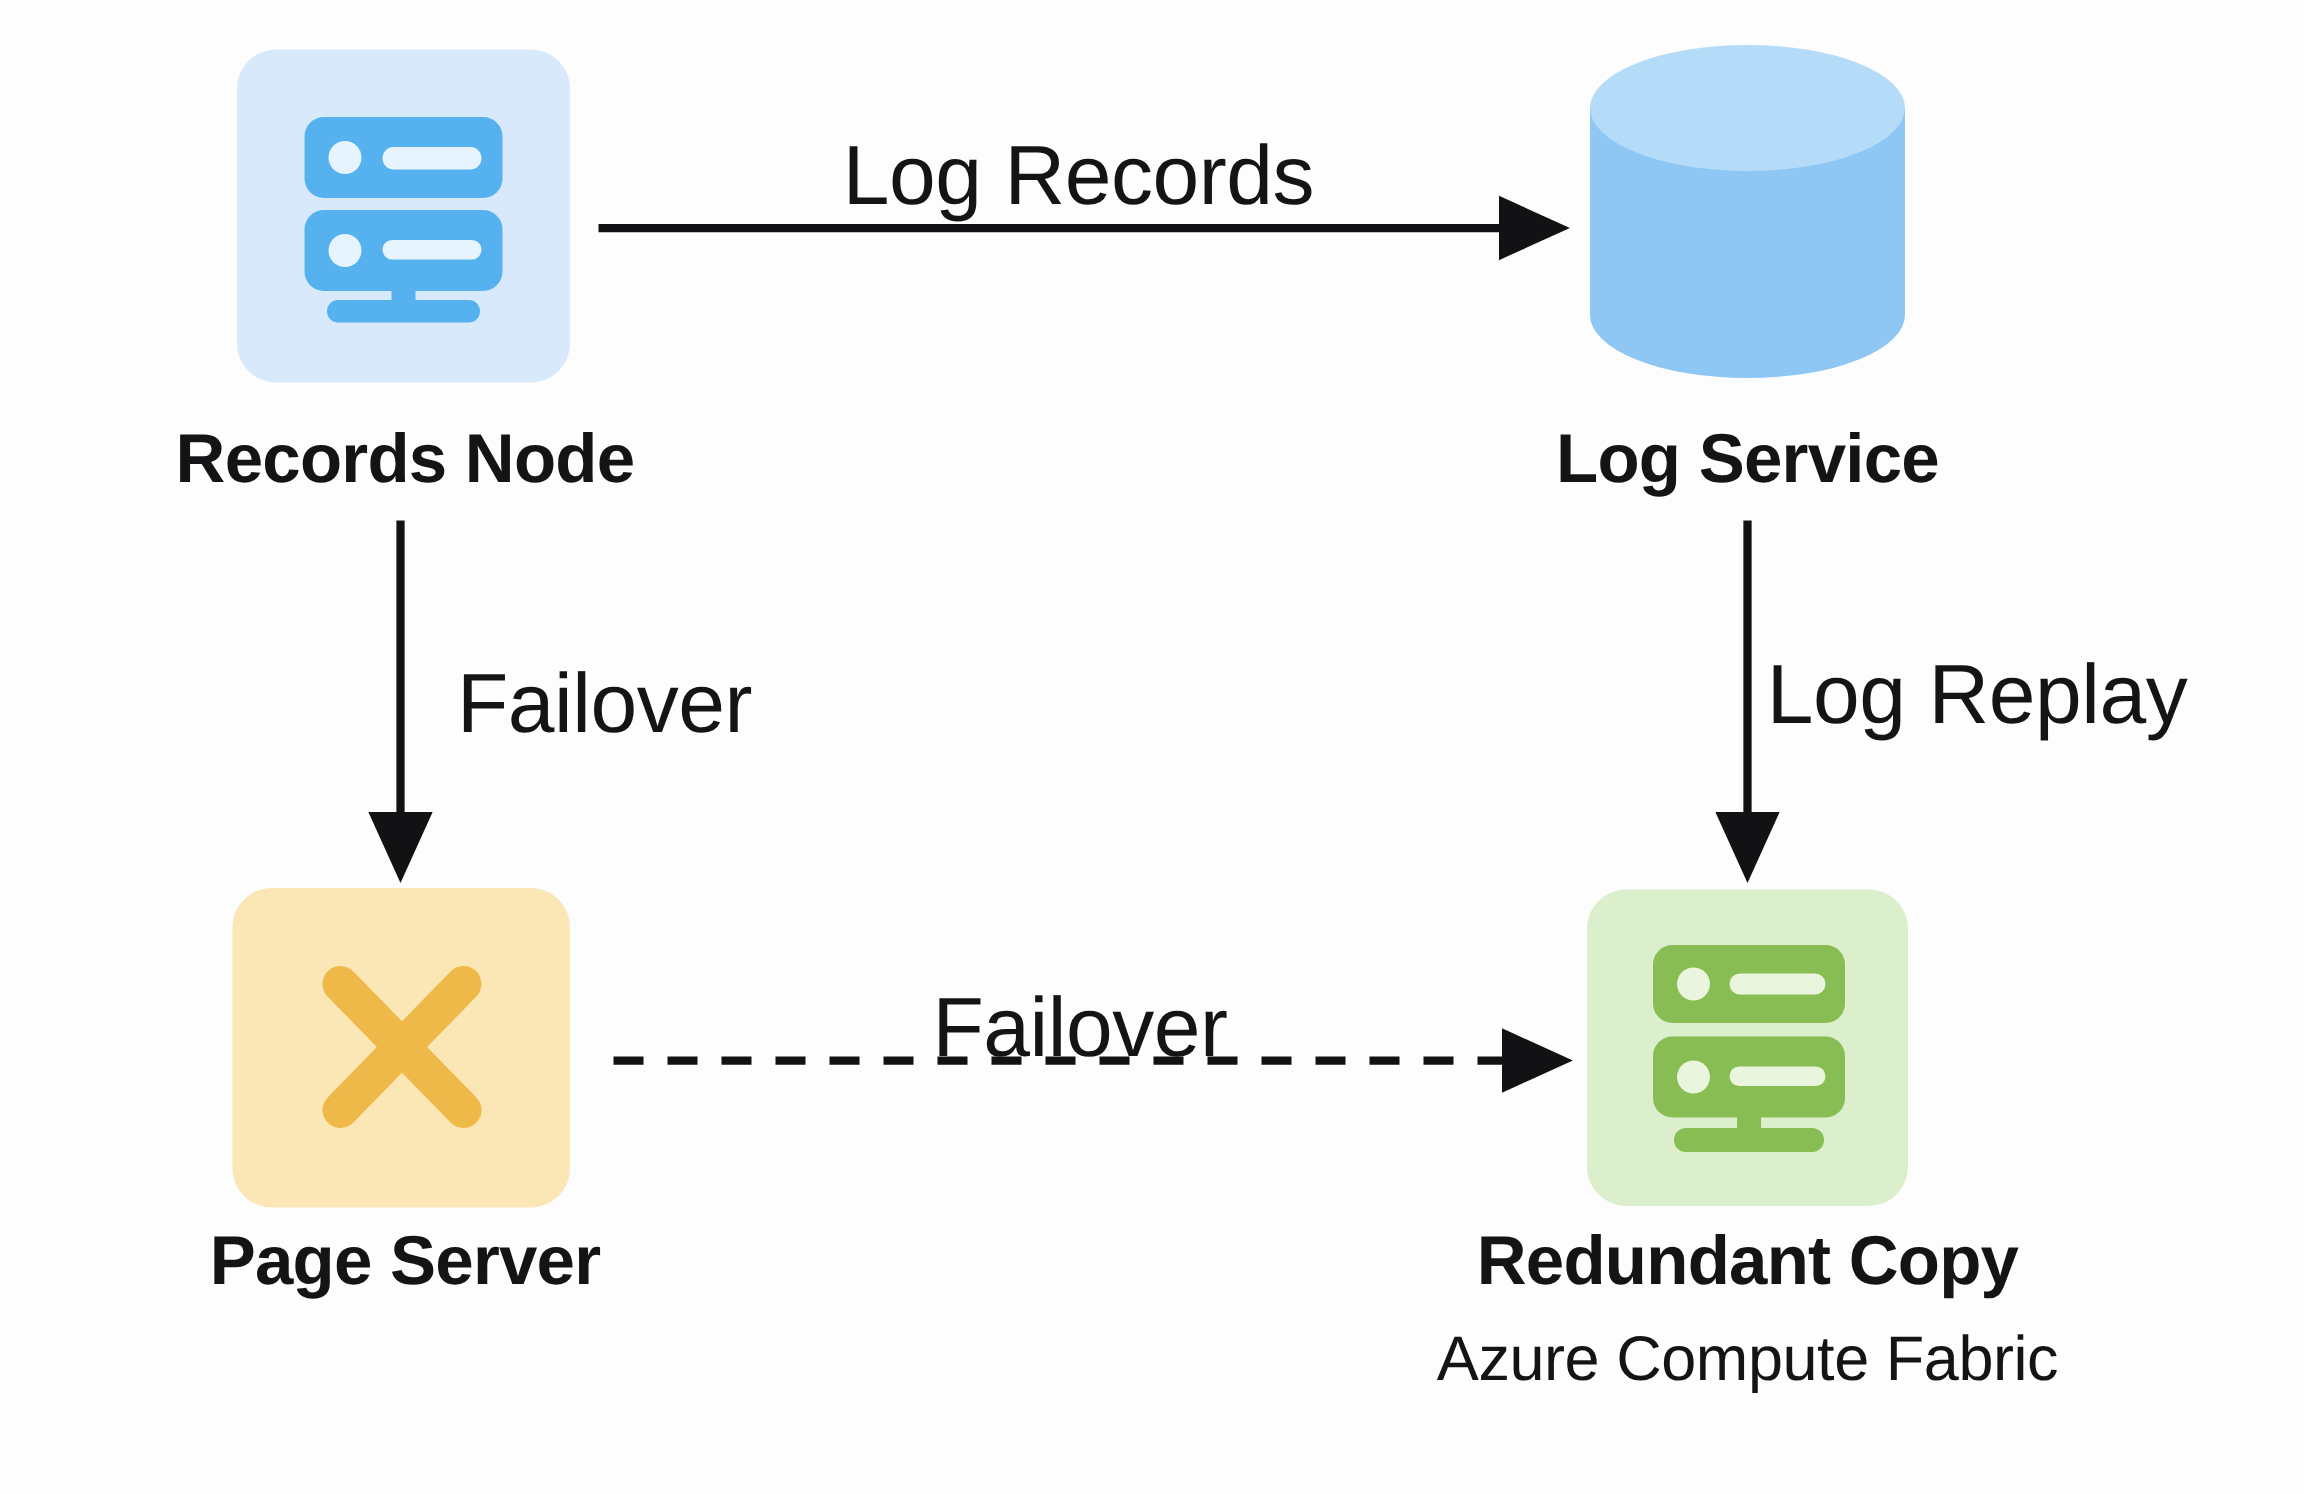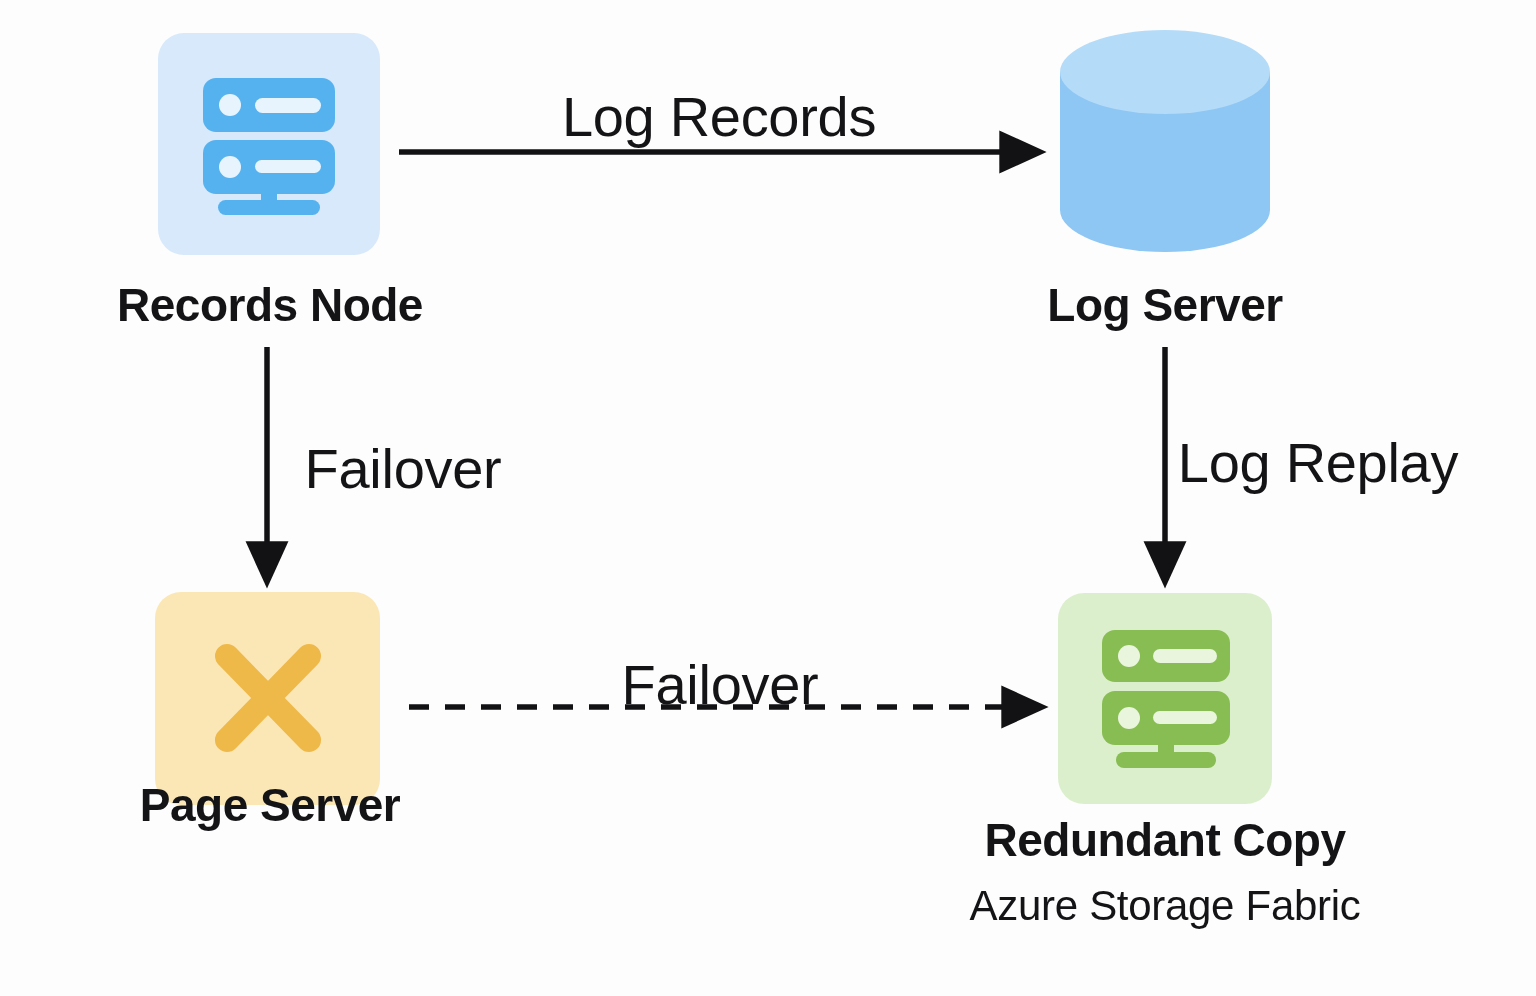--- a/index.html
+++ b/index.html
@@ -101,51 +101,51 @@
 
     <div class="node-label" style="left:0px; top:278px; width:540px;">Records Node</div>
   </div>
 
   <div class="node">
     <svg class="icon" style="left:1060px; top:30px; width:210px; height:222px;" viewBox="0 0 210 222">
       <path d="M0,42 L0,180 A105,42 0 0 0 210,180 L210,42 Z" fill="#8ec6f4"></path>
       <ellipse cx="105" cy="42" rx="105" ry="42" fill="#b4dbf8"></ellipse>
     </svg>
 
-    <div class="node-label" style="left:895px; top:278px; width:540px;">Log Server</div>
+    <div class="node-label" style="left:895px; top:278px; width:540px;">Log Service</div>
   </div>
 
   <div class="node">
     <div class="tile" style="left:155px; top:592px; width:225px; height:213px; background:#fbe7b6;"></div>
 
     <svg class="icon" style="left:216px; top:645px; width:104px; height:106px;" viewBox="0 0 104 106">
       <line x1="11" y1="11" x2="93" y2="95" stroke="#efb949" stroke-width="24" stroke-linecap="round"></line>
       <line x1="93" y1="11" x2="11" y2="95" stroke="#efb949" stroke-width="24" stroke-linecap="round"></line>
     </svg>
 
-    <div class="node-label" style="left:0px; top:778px; width:540px;">Page Server</div>
+    <div class="node-label" style="left:0px; top:813px; width:540px;">Page Server</div>
   </div>
 
   <div class="node">
     <div class="tile" style="left:1058px; top:593px; width:214px; height:211px; background:#dcefcd;"></div>
 
     <svg class="icon" style="left:1098px; top:628px; width:137px; height:142px;" viewBox="0 0 137 142">
       <rect x="4" y="2" width="128" height="52" rx="13" fill="#87bd52"></rect>
       <circle cx="31" cy="28" r="11" fill="#e9f5dd"></circle>
       <rect x="55" y="21" width="64" height="14" rx="7" fill="#e9f5dd"></rect>
       <rect x="4" y="63" width="128" height="54" rx="13" fill="#87bd52"></rect>
       <circle cx="31" cy="90" r="11" fill="#e9f5dd"></circle>
       <rect x="55" y="83" width="64" height="13" rx="6.5" fill="#e9f5dd"></rect>
       <rect x="60" y="112" width="16" height="16" fill="#87bd52"></rect>
       <rect x="18" y="124" width="100" height="16" rx="8" fill="#87bd52"></rect>
     </svg>
 
     <div class="node-label" style="left:895px; top:813px; width:540px;">Redundant Copy</div>
 
-    <div class="node-sublabel" style="left:895px; top:882px; width:540px;">Azure Storage Fabric</div>
+    <div class="node-sublabel" style="left:895px; top:882px; width:540px;">Azure Compute Fabric</div>
   </div>
 
   <div class="edge-label" style="left:469px; top:84px; width:500px;">Log Records</div>
 
   <div class="edge-label" style="left:153px; top:436px; width:500px;">Failover</div>
 
   <div class="edge-label" style="left:1068px; top:430px; width:500px;">Log Replay</div>
 
   <div class="edge-label" style="left:470px; top:652px; width:500px;">Failover</div>
 

